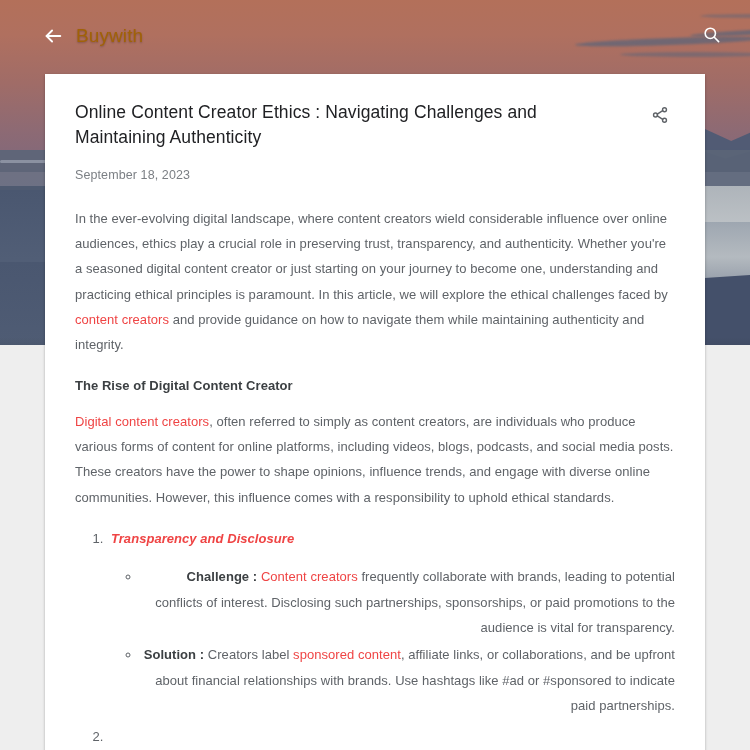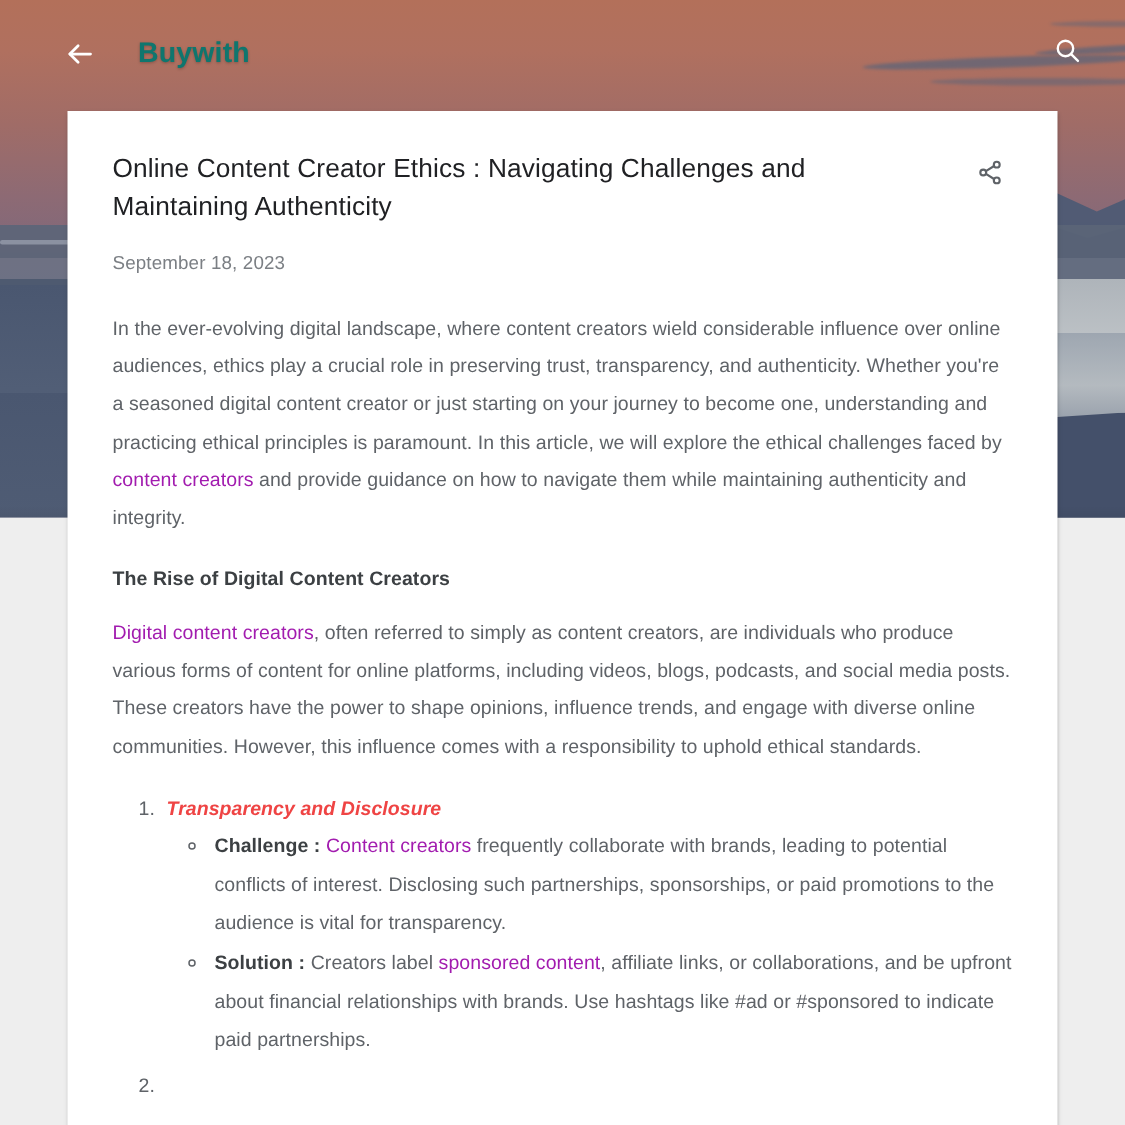--- a/index.html
+++ b/index.html
@@ -133,24 +133,24 @@
     z-index: 5;
   }
   .back-btn {
     width: 30px; height: 30px;
     display: flex; align-items: center; justify-content: center;
     cursor: pointer;
     flex: 0 0 auto;
   }
   .back-btn svg { display: block; }
   .brand {
-    margin-left: 24px;
-    color: #0f766e;
+    margin-left: 8px;
+    color: #a16207;
     font-size: 19px;
-    font-weight: bold;
+    font-weight: normal;
     letter-spacing: .1px;
     text-shadow: 0 1px 2px rgba(0,0,0,.25);
     white-space: nowrap;
   }
   .appbar-spacer { flex: 1 1 auto; }
   .search-btn {
     width: 34px; height: 34px;
     display: flex; align-items: center; justify-content: center;
     cursor: pointer;
     flex: 0 0 auto;
@@ -207,44 +207,45 @@
   }
   .post-body p { margin: 0 0 16px 0; }
   .post-body h3 {
     font-size: 13px;
     font-weight: bold;
     color: #3c4043;
     margin: 18px 0 12px 0;
     line-height: 1.6;
   }
   a.link {
-    color: #a21caf;
+    color: #ef4444;
     text-decoration: none;
     cursor: pointer;
   }
   b, strong { color: #3c4043; font-weight: bold; }
 
   ol.challenges {
     margin: 4px 0 0 0;
     padding-left: 32px;
     list-style-type: decimal;
   }
   ol.challenges > li {
     margin-bottom: 2px;
     padding-left: 4px;
   }
   ol.challenges > li > .li-title {
     font-weight: bold;
     color: #ef4444;
     font-style: italic;
   }
   ul.sub {
-    margin: 0 0 6px 0;
+    margin: 13px 0 6px 0;
     padding-left: 30px;
     list-style-type: circle;
+    text-align: right;
   }
   ul.sub > li {
     margin-bottom: 2px;
     padding-left: 2px;
   }
   ::marker { color: #5f6368; }
 </style>
 </head>
 <body>
 
@@ -312,21 +313,21 @@
     </div>
 
     <div class="post-date">September 18, 2023</div>
 
     <div class="post-body">
 
       <p>
         <span>In the ever-evolving digital landscape, where content creators wield considerable influence over online audiences, ethics play a crucial role in preserving trust, transparency, and authenticity. Whether you're a seasoned digital content creator or just starting on your journey to become one, understanding and practicing ethical principles is paramount. In this article, we will explore the ethical challenges faced by </span><a class="link" href="#">content creators</a><span> and provide guidance on how to navigate them while maintaining authenticity and integrity.</span>
       </p>
 
-      <h3>The Rise of Digital Content Creators</h3>
+      <h3>The Rise of Digital Content Creator</h3>
 
       <p>
         <a class="link" href="#">Digital content creators</a><span>, often referred to simply as content creators, are individuals who produce various forms of content for online platforms, including videos, blogs, podcasts, and social media posts. These creators have the power to shape opinions, influence trends, and engage with diverse online communities. However, this influence comes with a responsibility to uphold ethical standards.</span>
       </p>
 
 
       <ol class="challenges">
 
         <li>
           <span class="li-title">Transparency and Disclosure</span>

